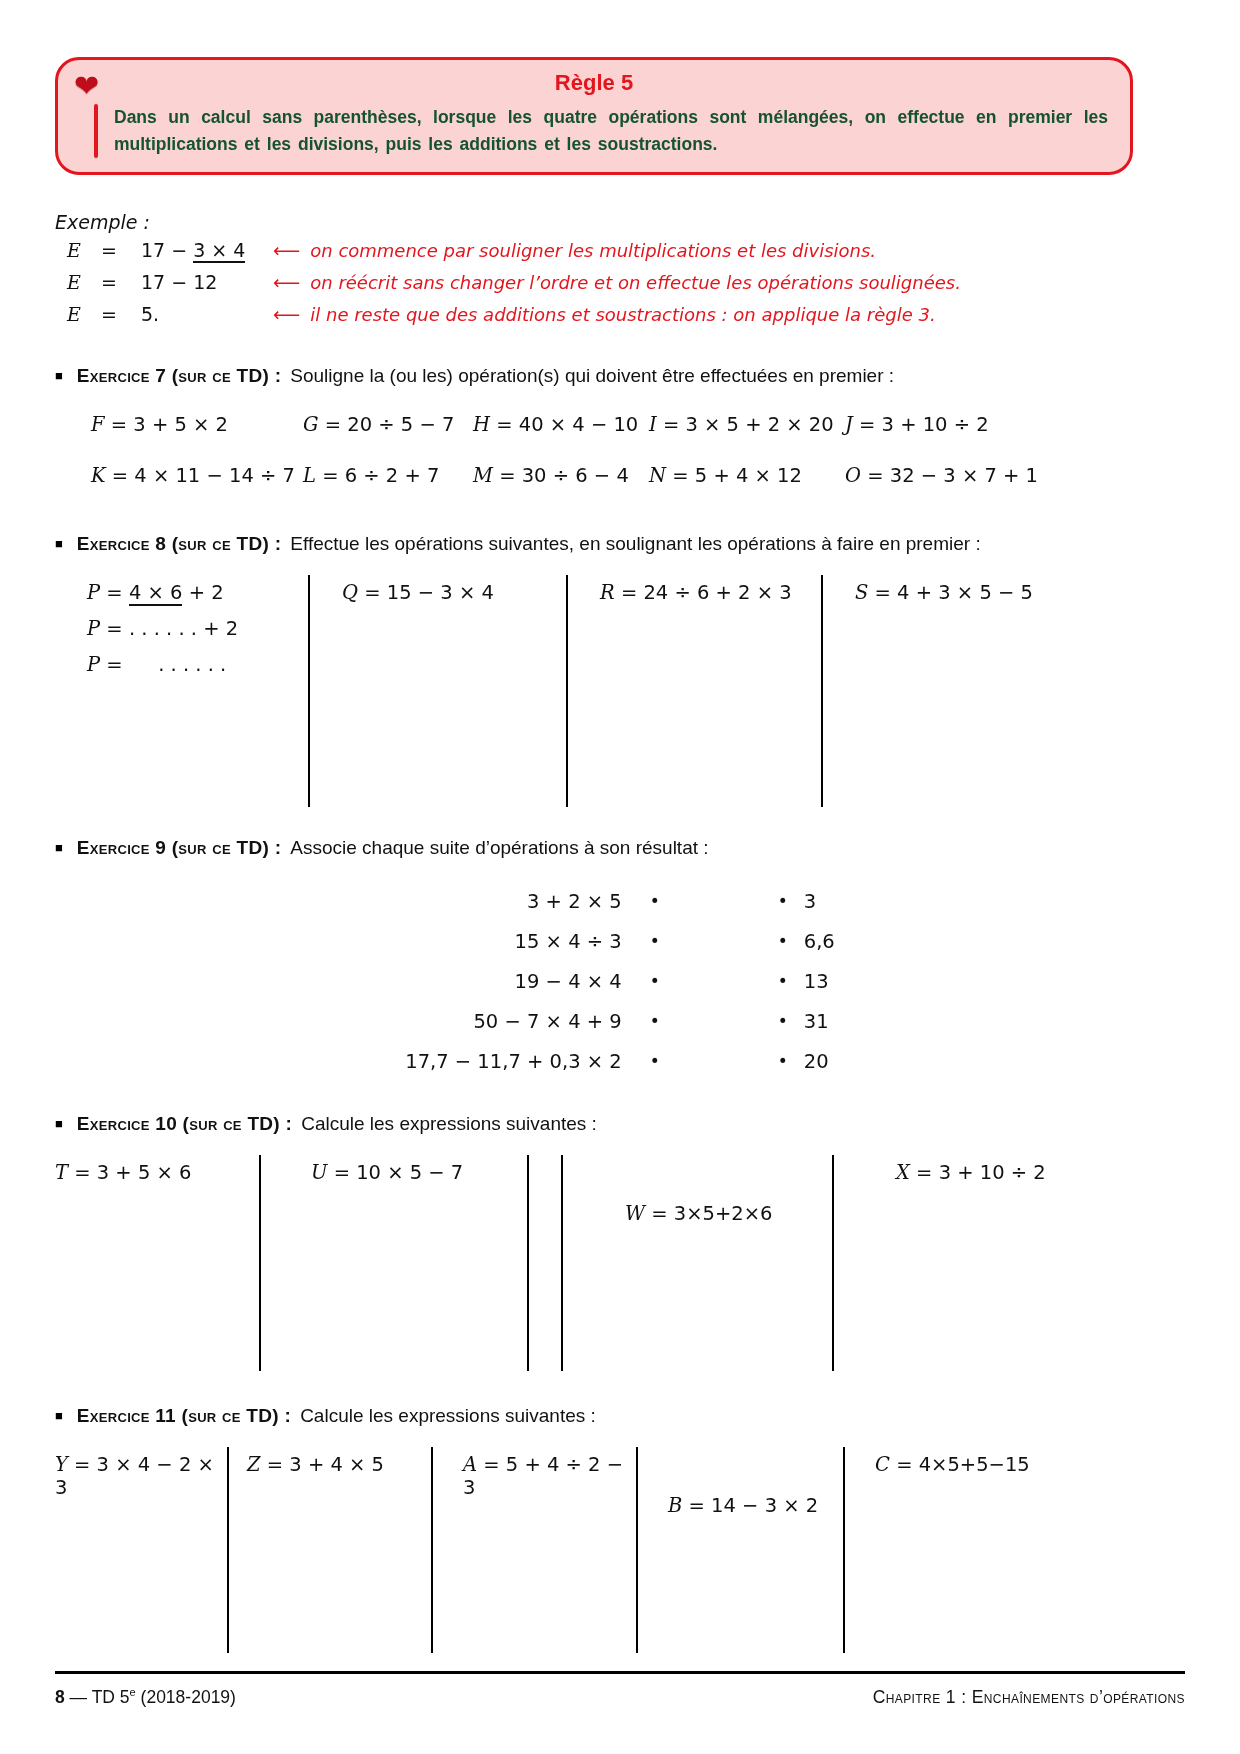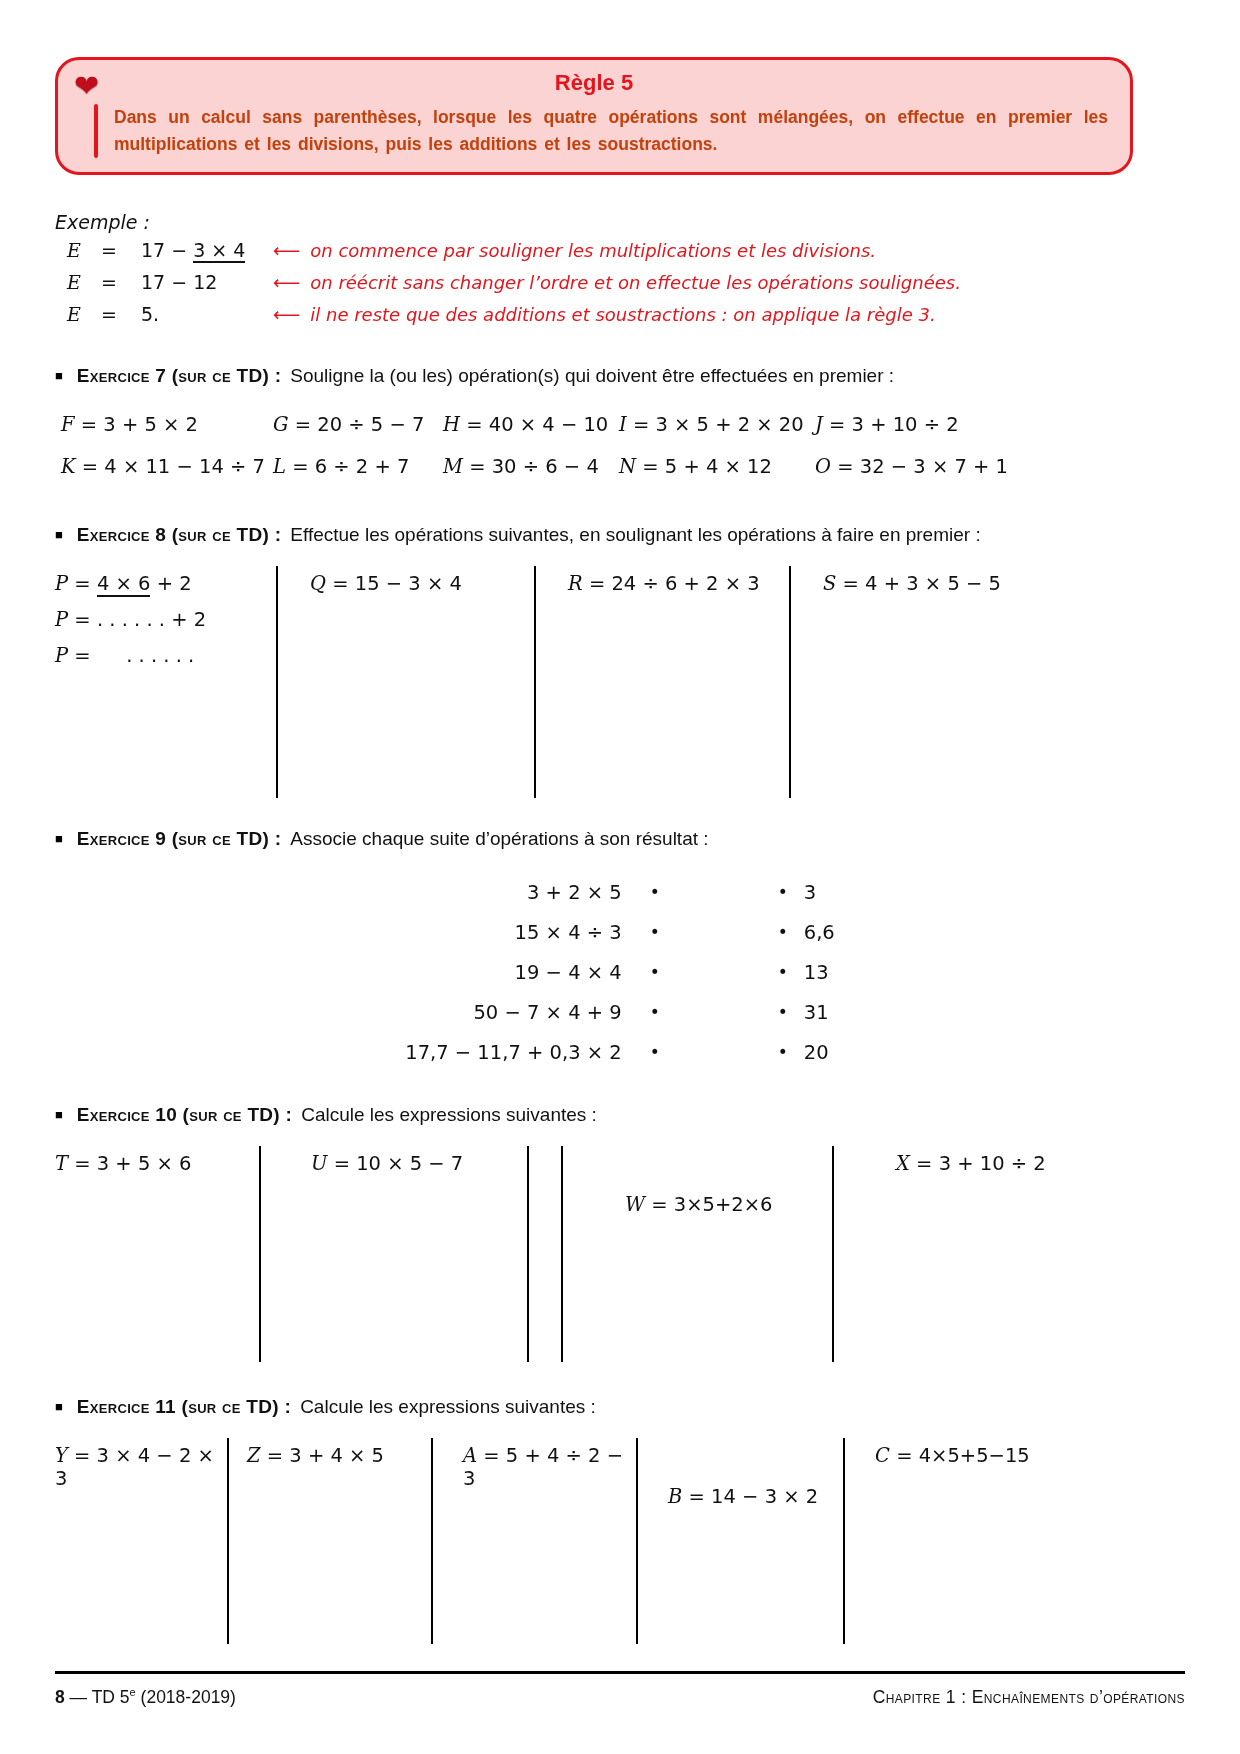--- a/index.html
+++ b/index.html
@@ -32,21 +32,21 @@
     text-align:center;
     color:#e3151d;
     font-weight:bold;
     font-size:22px;
     margin-bottom:8px;
   }
   .rule-row{display:flex;align-items:stretch;margin-left:14px;}
   .rule-bar{width:4px;background:#e3151d;margin-right:16px;border-radius:2px;}
   .rule-body{
     margin:0;flex:1;
-    color:#c2410c;
+    color:#14532d;
     font-weight:bold;
     font-size:17.5px;
     line-height:1.55;
     text-align:justify;
     word-spacing:2px;
   }
   
   .example{margin-top:36px;}
   .example-label{font-style:italic;font-size:19px;margin-left:0px;margin-bottom:6px;font-family:"DejaVu Sans", sans-serif;}
   .ex-line{
@@ -65,31 +65,31 @@
   .comment{color:#e3151d;font-style:italic;font-size:18px;}
   
   .ex-head{display:flex;align-items:baseline;font-size:19px;}
   .bullet{font-size:13px;margin-right:14px;position:relative;top:-2px;color:#000;}
   .ex-title{font-weight:bold;font-variant:small-caps;letter-spacing:.3px;white-space:nowrap;}
   .ex-desc{margin-left:9px;}
   
   .ex7-grid{
     display:grid;
     grid-template-columns:212px 170px 176px 196px auto;
-    row-gap:19px;
-    margin:26px 0 0 6px;
+    row-gap:28px;
+    margin:26px 0 0 36px;
     font-family:"DejaVu Sans", sans-serif;
     font-size:19.5px;
   }
   
   .cols{display:flex;margin-top:20px;font-family:"DejaVu Sans", sans-serif;font-size:19.5px;}
   .vdiv{width:0;border-left:2px solid #000;align-self:stretch;}
   .col{box-sizing:border-box;padding-top:6px;}
   .cols8{min-height:232px;}
-  .cols8 .cA{width:221px;}
+  .cols8 .cA{width:221px;margin-left:32px;}
   .cols8 .cB{width:256px;padding-left:32px;}
   .cols8 .cC{width:253px;padding-left:32px;}
   .cols8 .cD{flex:1;padding-left:32px;}
   .pline{margin-bottom:13px;}
   .cols10{min-height:216px;gap:32px;}
   .cols11{min-height:206px;}
   .c5A{width:172px;}
   .c5B{width:202px;padding-left:18px;box-sizing:border-box;}
   .c5C{width:203px;padding-left:30px;box-sizing:border-box;}
   .c5D{width:205px;padding-left:30px;box-sizing:border-box;margin-top:41px;}

